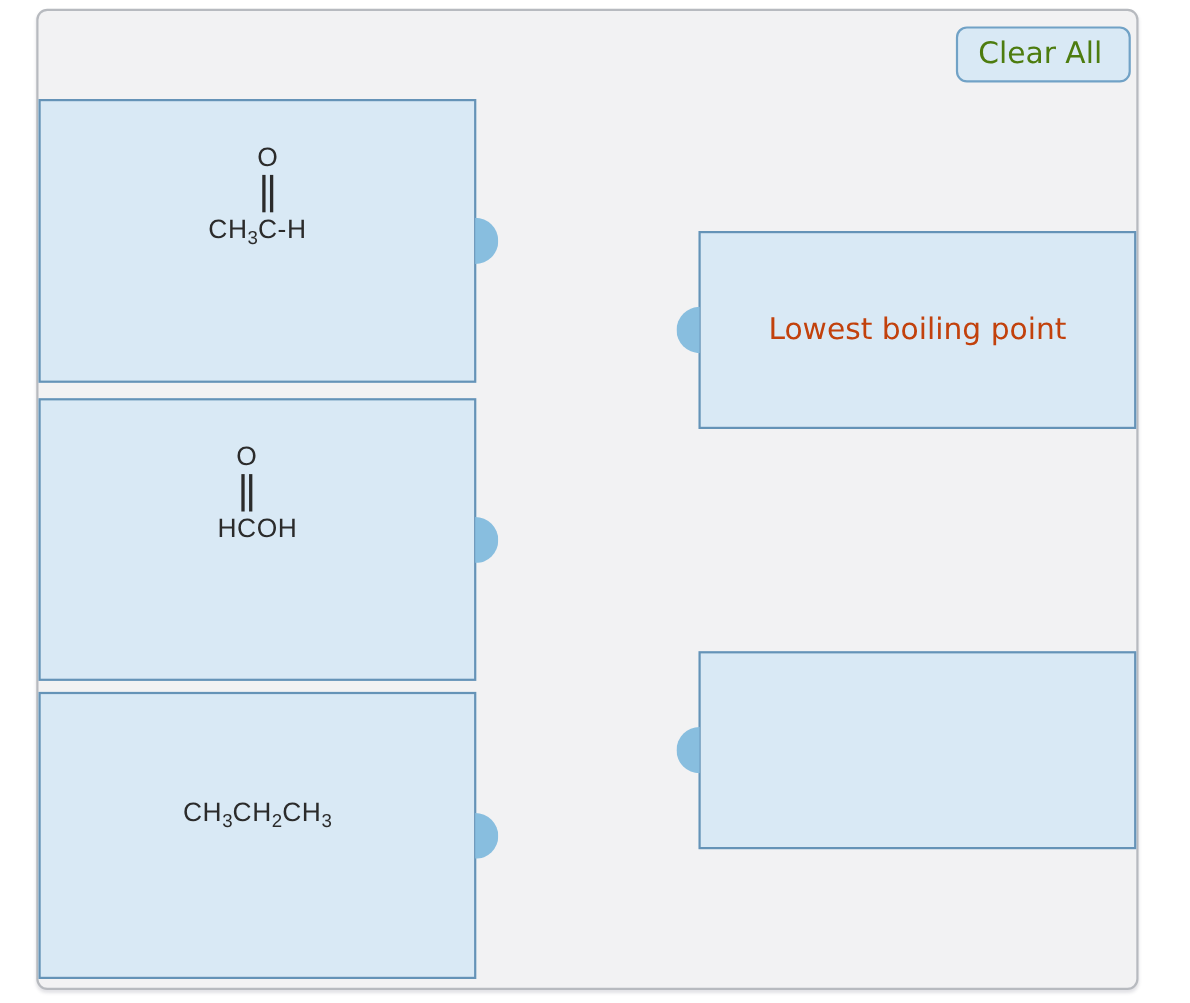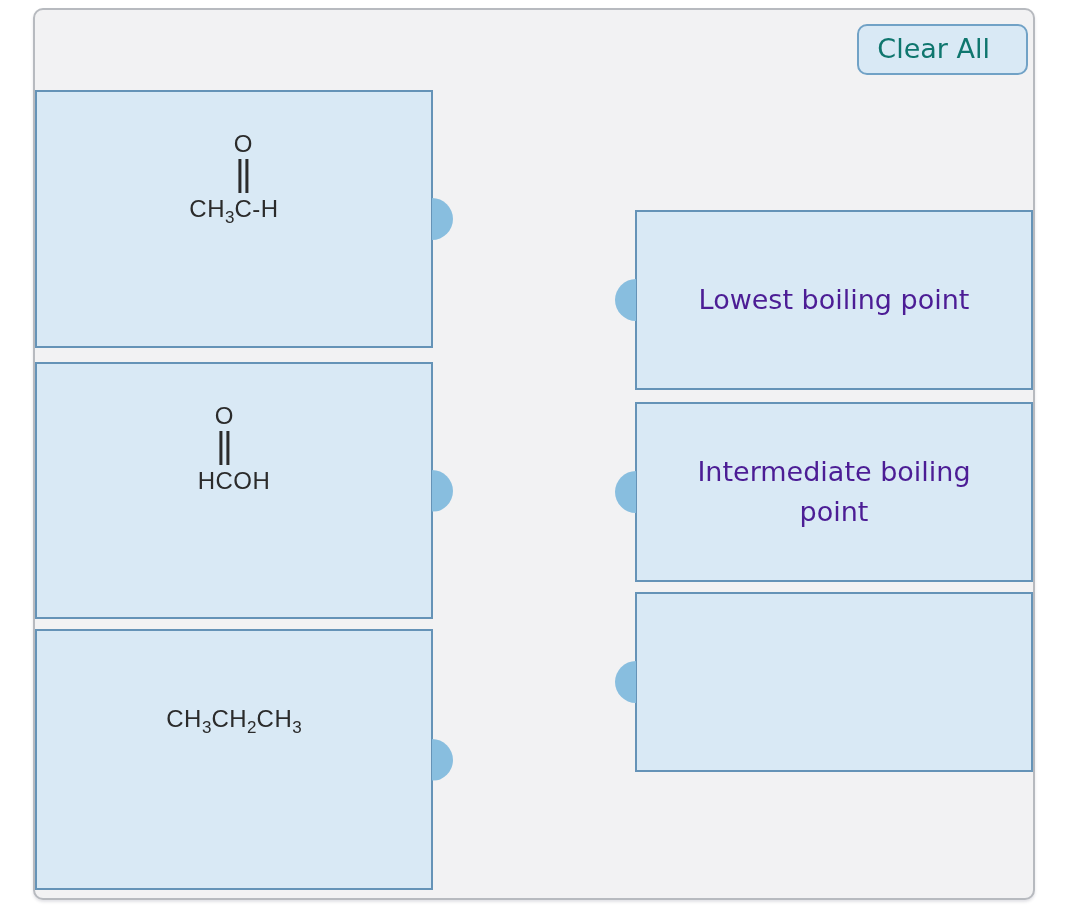--- a/index.html
+++ b/index.html
@@ -11,25 +11,25 @@
     width: 1002px; height: 892px;
     background: #f2f2f3;
     border: 2px solid #b7babf;
     border-radius: 10px;
     box-shadow: 0 2px 3px rgba(60,60,90,0.15);
   }
 
   .clear-btn {
     position: absolute;
     top: 14px; right: 5px;
-    padding: 7px 36px 9px 18px;
+    padding: 7px 24px 9px 18px;
     background: #d9e9f5;
     border: 2px solid #71a2c6;
     border-radius: 10px;
-    color: #0f766e;
+    color: #4d7c0f;
     font-size: 27px;
     font-family: "DejaVu Sans", sans-serif;
     cursor: pointer;
   }
 
   .card {
     position: absolute;
     background: #d9e9f5;
     border: 2px solid #6593b7;
   }
@@ -57,33 +57,33 @@
     transform: translateY(-50%);
     clip-path: inset(0 0 0 50%);
   }
   .card-right .dot {
     left: -22px;
     transform: translateY(-50%);
     clip-path: inset(0 50% 0 0);
   }
 
   .target-label {
-    color: #4c1d95;
+    color: #c2410c;
     font-size: 27px;
     line-height: 40px;
     text-align: center;
     padding: 0 30px;
   }
 
   .structure-wrap {
     display: flex;
     justify-content: center;
   }
   .card-structure .structure-wrap { margin-top: 103px; }
-  .card-plain     .structure-wrap { margin-top: 74px; text-align: center; }
+  .card-plain     .structure-wrap { margin-top: 94px; text-align: center; }
 
   .formula {
     font-family: "Liberation Sans", sans-serif;
     font-size: 24px;
     line-height: 28px;
     color: #2b2b2b;
     letter-spacing: 0.5px;
     white-space: nowrap;
   }
   .formula .sub {
@@ -149,22 +149,18 @@
       <div class="formula"><span>CH</span><span class="sub">3</span><span>CH</span><span class="sub">2</span><span>CH</span><span class="sub">3</span></div>
     </div>
     <span class="dot"></span>
   </div>
 
   <div class="card card-right card-right-0">
     <span class="dot"></span>
     <div class="target-label">Lowest boiling point</div>
   </div>
 
-  <div class="card card-right card-right-1">
-    <span class="dot"></span>
-    <div class="target-label">Intermediate boiling point</div>
-  </div>
 
   <div class="card card-right card-right-2">
     <span class="dot"></span>
   </div>
 
 </div>
 
 </body></html>

